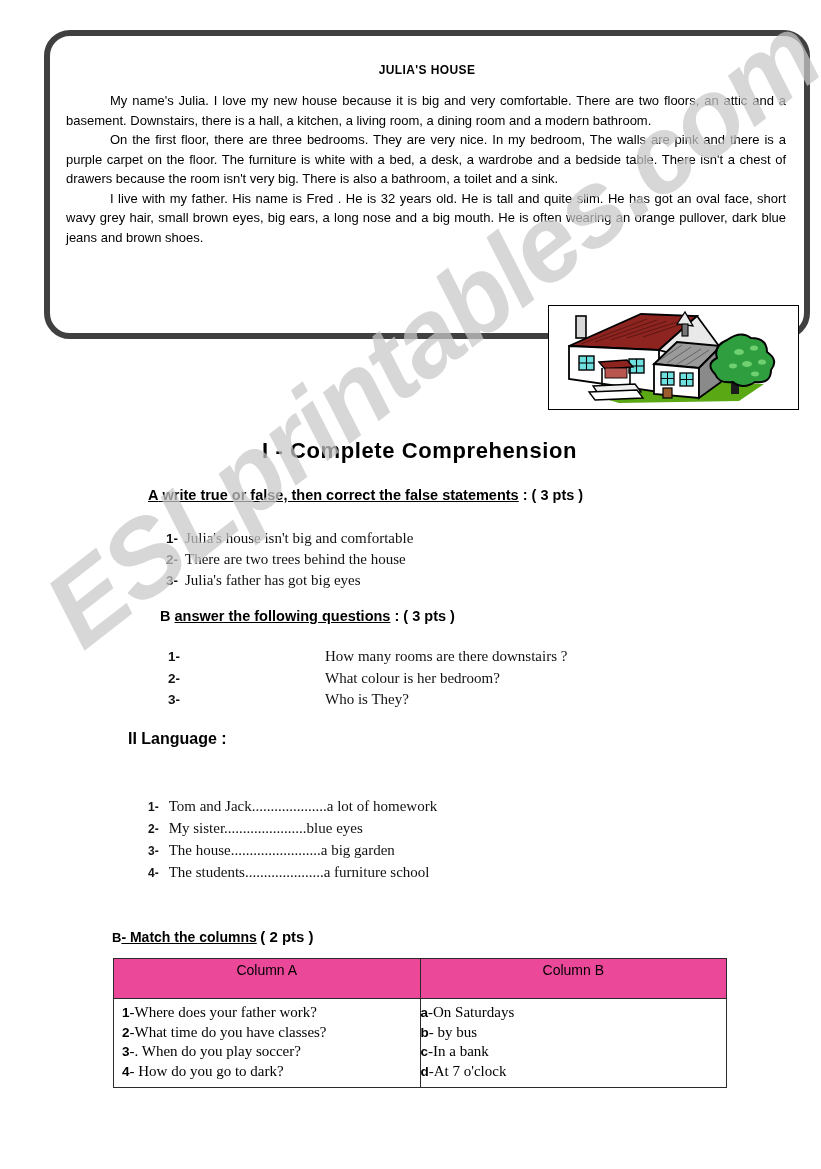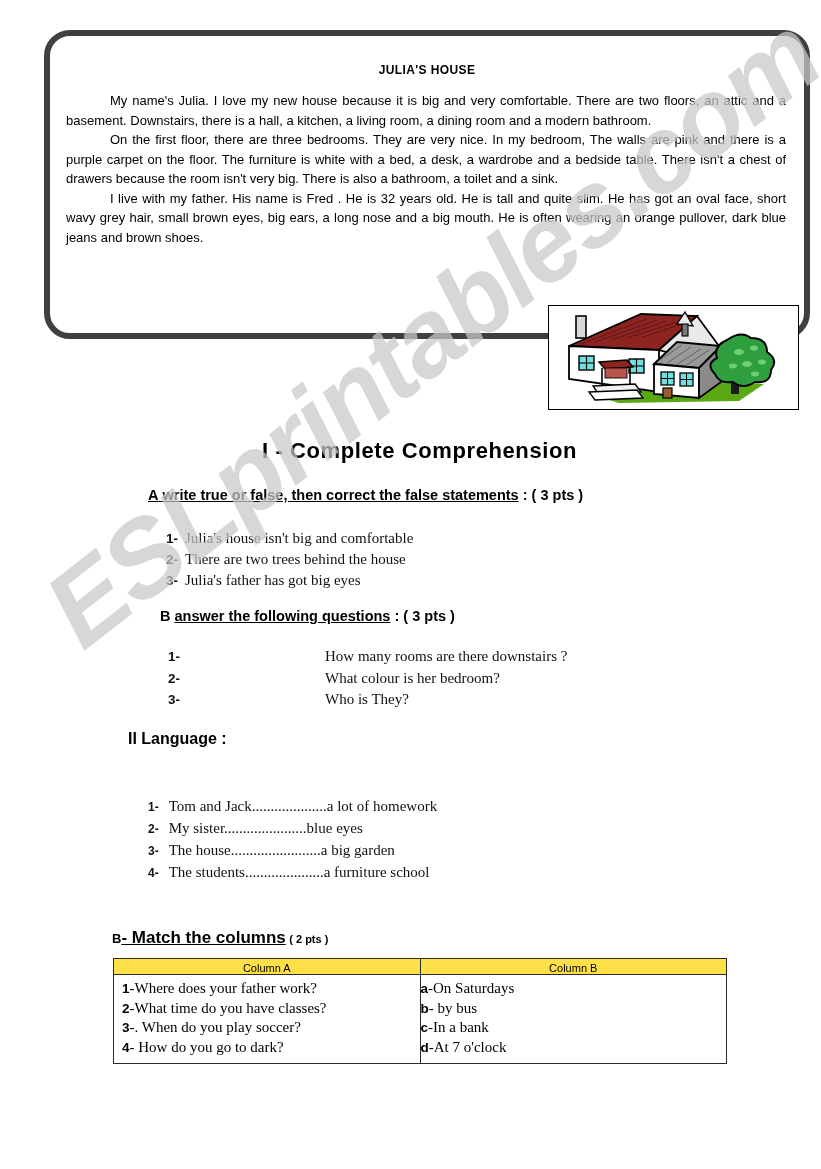--- a/index.html
+++ b/index.html
@@ -163,26 +163,26 @@
     border-collapse: collapse;
     table-layout: fixed;
     background: #ffffff;
   }
   #match-table th, #match-table td {
     border: 1px solid #2b2b2b;
     padding: 0;
     vertical-align: top;
   }
   #match-table th {
-    background: #fde047;
+    background: #ec4899;
     font-family: "Liberation Sans", sans-serif;
     font-weight: normal;
-    font-size: 11px;
+    font-size: 14px;
     text-align: center;
-    padding: 3px 0 0 0;
+    padding: 3px 0 20px 0;
   }
   #match-table td {
     height: 84px;
     font-family: "Liberation Serif", serif;
     font-size: 15px;
     padding: 4px 0 0 0;
   }
   #match-table td ul {
     list-style: none;
     margin: 0;
@@ -344,21 +344,21 @@
       <span class="num">3-</span>
       <span>The house........................a big garden</span>
     </div>
     <div class="row">
       <span class="num">4-</span>
       <span>The students.....................a furniture school</span>
     </div>
   </div>
 
   <div class="task-head head-lang-B">
-    <span style="font-size:13px">B</span><span class="u" style="font-size:17px">- Match the columns</span><span style="font-size:12.5px">&nbsp;</span><span class="pts" style="font-size:11px">( 2 pts )</span>
+    <span style="font-size:13px">B</span><span class="u" style="font-size:14px">- Match the columns</span><span style="font-size:12.5px">&nbsp;</span><span class="pts" style="font-size:15px">( 2 pts )</span>
   </div>
 
   <table id="match-table">
     <thead>
       <tr>
         <th>Column A</th>
         <th>Column B</th>
       </tr>
     </thead>
     <tbody>

